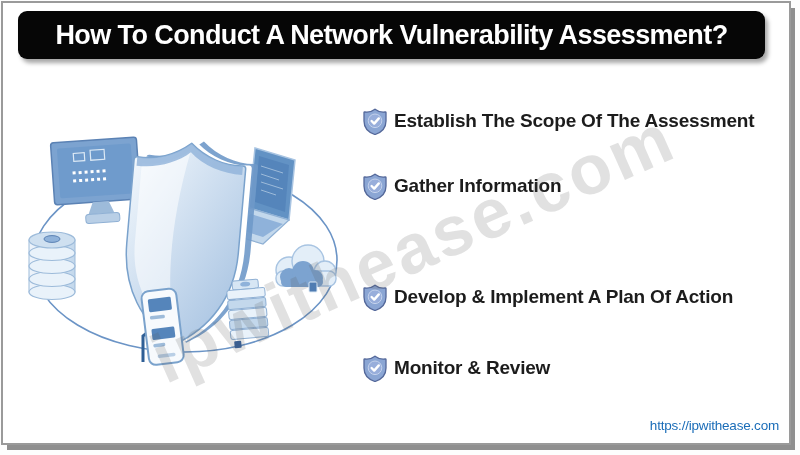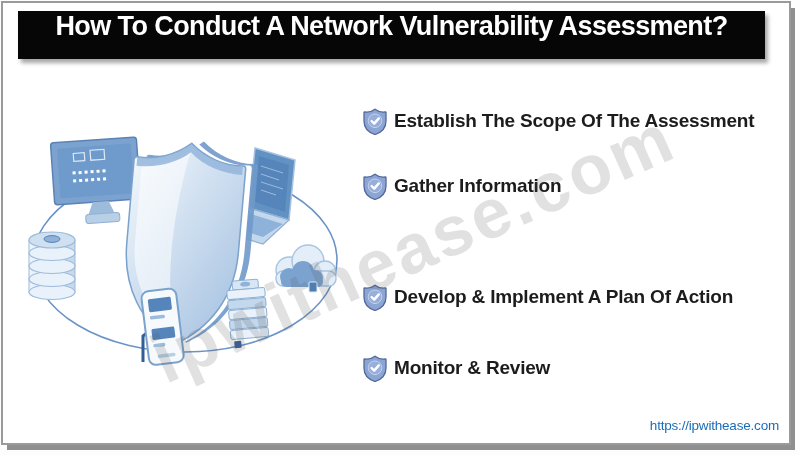--- a/index.html
+++ b/index.html
@@ -10,23 +10,24 @@
   }
   .slide{
     position:absolute;left:1px;top:1px;width:786px;height:440px;
     background:#ffffff;
     border:2px solid #9a9a9a;
     box-shadow:5px 6px 0 -1px #8f8f8f;
   }
   .title-bar{
     position:absolute;left:15px;top:8px;width:747px;height:48px;
     background:#060606;color:#ffffff;
-    display:flex;justify-content:center;
+    display:flex;align-items:center;justify-content:center;
     font-size:27px;font-weight:700;letter-spacing:-0.6px;white-space:nowrap;
     box-shadow:3px 4px 4px rgba(0,0,0,0.35);
+    border-radius:9px;
   }
   .illustration{
     position:absolute;left:10px;top:85px;width:350px;height:310px;
   }
   .steps{
     position:absolute;left:360px;top:0;width:425px;height:440px;
   }
   .step-row{
     position:absolute;left:0;height:28px;display:flex;align-items:center;gap:7px;
   }

